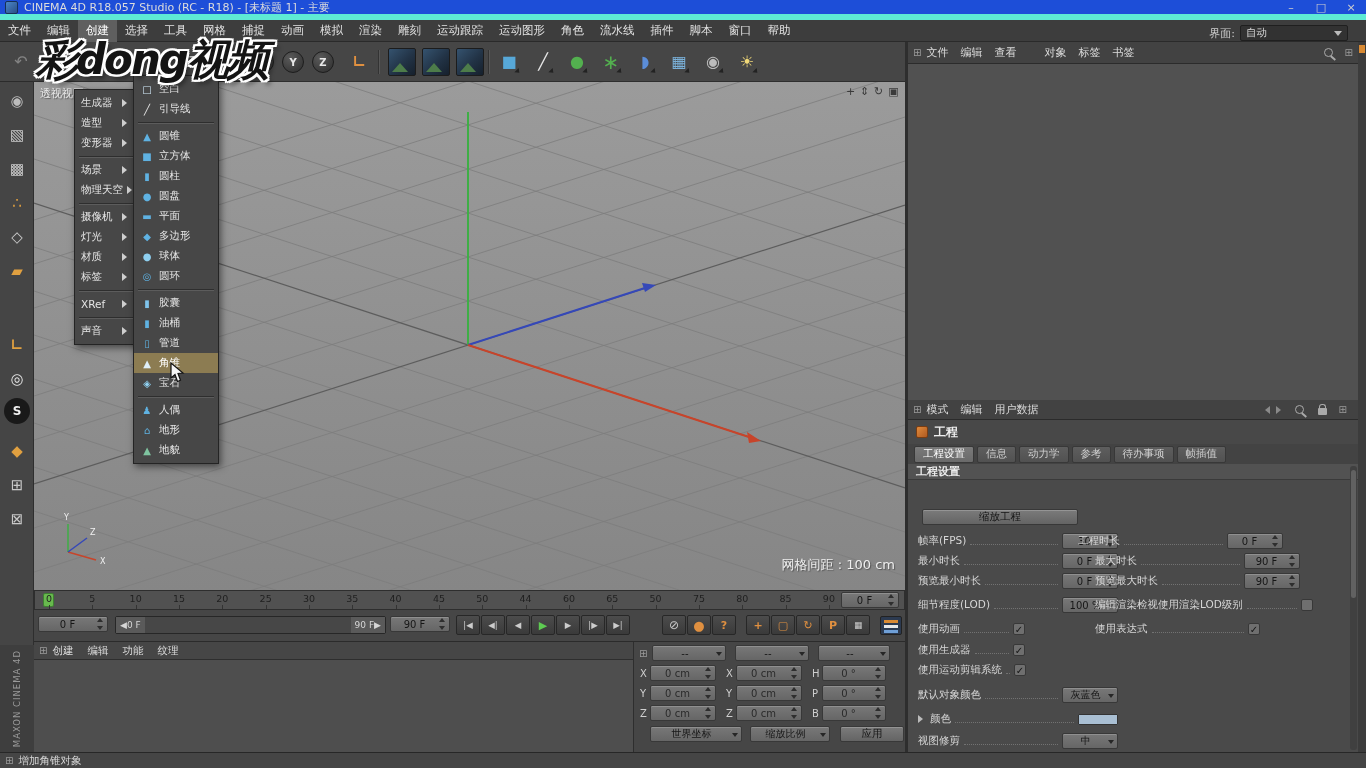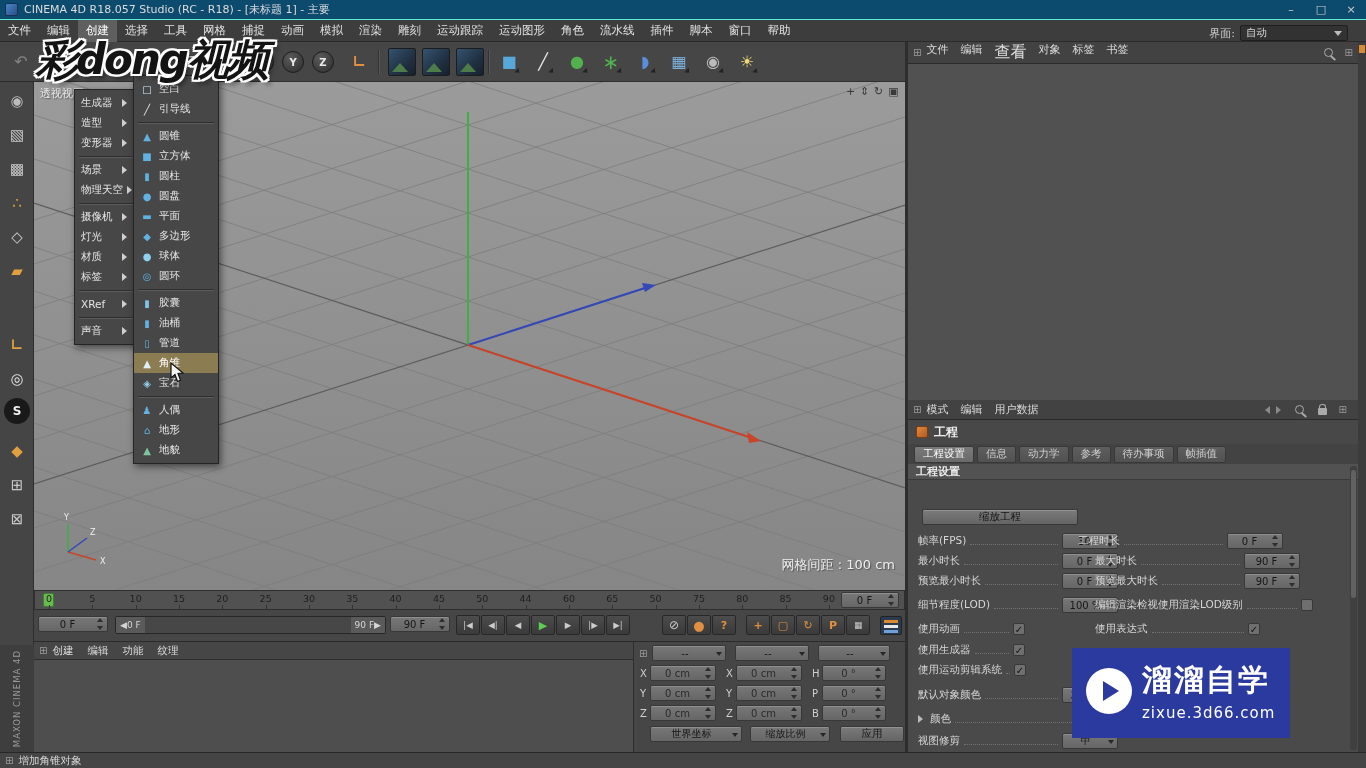--- a/index.html
+++ b/index.html
@@ -1,21 +1,21 @@
 <!DOCTYPE html>
 <html><head>
 <meta charset="utf-8">
 <style>
   *{margin:0;padding:0;box-sizing:border-box}
   html,body{background:#222}
   #app{position:relative;width:1366px;height:768px;overflow:hidden;background:#444;
        font-family:"DejaVu Sans","Liberation Sans",sans-serif;cursor:default;color:#ddd}
   .ab{position:absolute}
   
-  #titlebar{left:0;top:0;width:1366px;height:20px;background:#0c4a6e;display:flex;align-items:center;border-bottom:1px solid #5eead4}
+  #titlebar{left:0;top:0;width:1366px;height:20px;background:#1d4ed8;display:flex;align-items:center;border-bottom:6px solid #5eead4}
   #titlebar .title{font-size:11px;color:#dcdcdc;margin-left:6px;white-space:nowrap}
   .appicon{width:13px;height:13px;margin-left:5px;border-radius:2px;background:linear-gradient(135deg,#4a86c8,#2a4f86);border:1px solid #173055}
   .wbtns{margin-left:auto;display:flex}
   .wbtn{width:30px;height:19px;display:flex;align-items:center;justify-content:center;font-size:11px;color:#cfcfcf}
   #menubar{left:0;top:20px;width:1366px;height:22px;background:#3d3d3d;border-bottom:1px solid #2a2a2a;display:flex;align-items:center}
   .mbi{height:22px;display:flex;align-items:center;padding:0 8px;font-size:11.5px;color:#e2e2e2;white-space:nowrap}
   .mbi.active{background:#5f5f5f;color:#fff}
   #ifacewrap{margin-left:auto;display:flex;align-items:center;margin-right:10px}
   #ifacewrap .lbl{font-size:11px;color:#cfcfcf;margin-right:5px}
   .ddark{display:flex;align-items:center;background:#323232;border:1px solid #1f1f1f;border-radius:2px;height:16px;padding:0 5px;font-size:10.5px;color:#d6d6d6;width:108px;justify-content:space-between}
@@ -546,21 +546,21 @@
     </div>
 
   <div id="divider" class="ab"></div>
 
   <div id="omhead" class="ab">
     <span class="grip">⊞</span>
     <div style="display:flex">
 
     <span class="pmenu" style="font-size:11px;margin-right:12px">文件</span>
         <span class="pmenu" style="font-size:11px;margin-right:12px">编辑</span>
-        <span class="pmenu" style="font-size:16px;margin-right:12px">查看</span>
+        <span class="pmenu" style="font-size:11px;margin-right:28px">查看</span>
         <span class="pmenu" style="font-size:11px;margin-right:12px">对象</span>
         <span class="pmenu" style="font-size:11px;margin-right:12px">标签</span>
         <span class="pmenu" style="font-size:11px;margin-right:12px">书签</span>
       </div>
     <span style="margin-left:auto;display:flex;align-items:center">
       <span class="icsearch"></span>
       <span class="grip">⊞</span>
     </span>
   </div>
   <div id="ombody" class="ab"></div>
@@ -922,19 +922,14 @@
         <span class="ic" style="color: rgb(127, 196, 160);">▲</span>
         <span class="milbl">地貌</span>
       </div>
     </div>
 
   <svg id="cursor" class="ab" style="left:170px;top:362px" width="15" height="21" viewBox="0 0 15 21">
     <path d="M1,1 L1,16 L5,12.5 L7.5,19.5 L10.5,18.2 L8,11.5 L13,11 Z" fill="#f5f5f5" stroke="#111" stroke-width="1.2"></path>
   </svg>
 
   <div id="wmtop" class="ab">彩dong视频</div>
-  <div id="wmbottom" class="ab">
-    <div id="wmcircle"></div>
-    <div id="wmtitle">溜溜自学</div>
-    <div id="wmurl">zixue.3d66.com</div>
-  </div>
 
 </div>
 
 </body></html>

